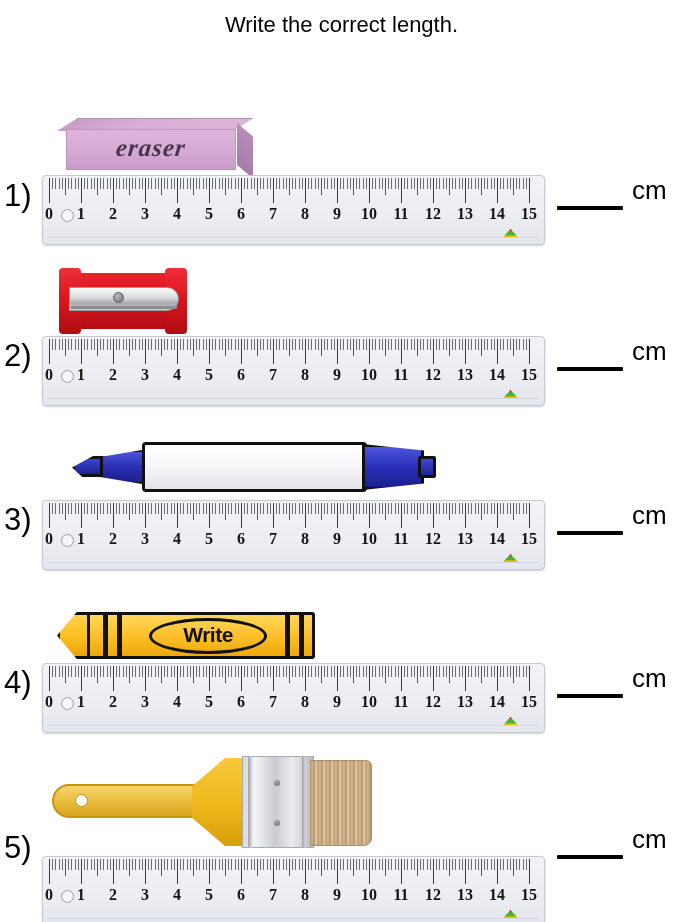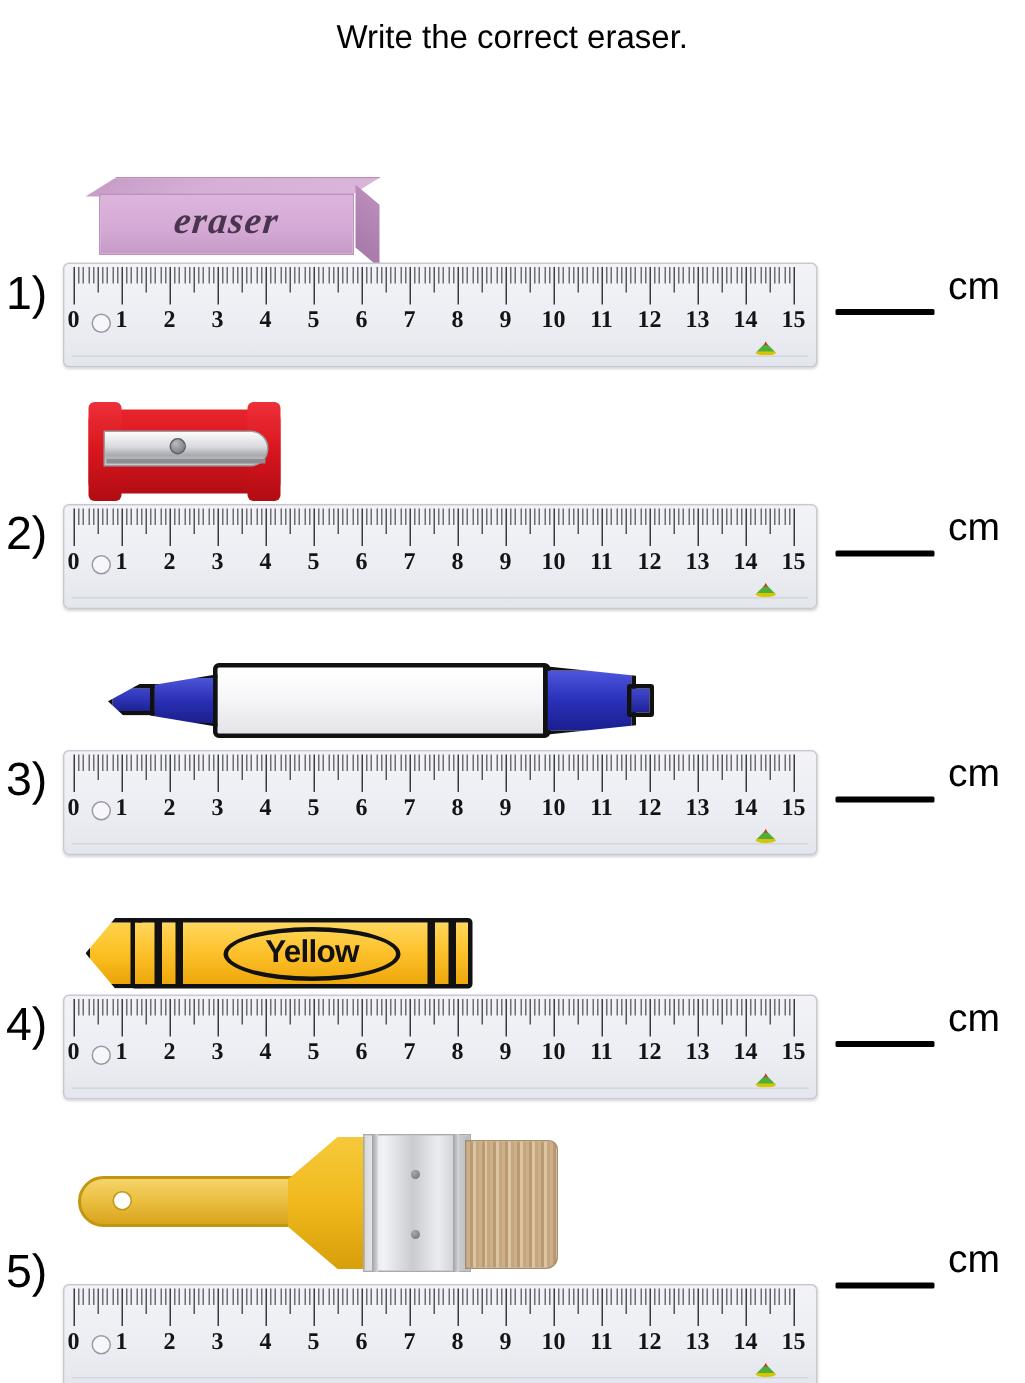--- a/index.html
+++ b/index.html
@@ -319,21 +319,21 @@
         #c4a77f 6px, #c4a77f 8px);
     border-radius: 0 6px 8px 0;
     border: 1px solid #a98f6c;
     box-sizing: border-box;
   }
 </style>
 </head>
 <body>
 
 <div id="worksheet-header">
-  <div id="page-subtitle">Write the correct eraser.</div>
+  <div id="page-subtitle">Write the correct length.</div>
 </div>
 
 <div class="problem-row" id="problem-1" style="top:0;">
 
   <div class="obj" id="eraser-object">
     <div id="eraser-top"></div>
     <div id="eraser-side"></div>
     <div id="eraser-face">
       <div id="eraser-label">eraser</div>
     </div>
@@ -918,21 +918,21 @@
 <div class="problem-row" id="problem-4" style="top:0;">
 
   <div class="obj" id="crayon-object">
     <div id="crayon-tip"></div>
     <div id="crayon-body"></div>
     <div class="crayon-band" style="left:46px;"></div>
     <div class="crayon-band" style="left:60px;"></div>
     <div class="crayon-band" style="left:228px;"></div>
     <div class="crayon-band" style="left:242px;"></div>
     <div id="crayon-label-oval"></div>
-    <div id="crayon-label-text">Yellow</div>
+    <div id="crayon-label-text">Write</div>
   </div>
 
   <div class="problem-number" style="top:667px;">4)</div>
 
   <div class="ruler" style="top:663px;">
     <div class="ruler-scale">
         <div class="tick cm" style="left: 0px;"></div>
         <div class="tick mm" style="left: 3.2px;"></div>
         <div class="tick mm" style="left: 6.4px;"></div>
         <div class="tick mm" style="left: 9.6px;"></div>

